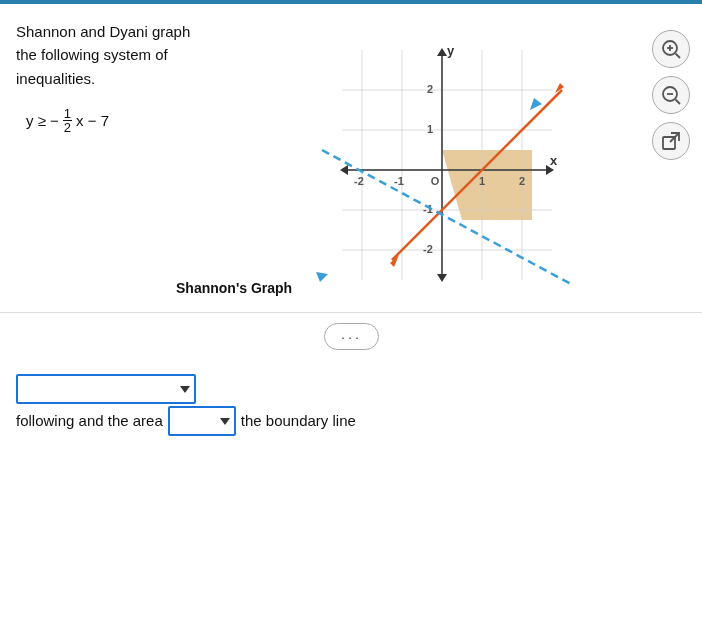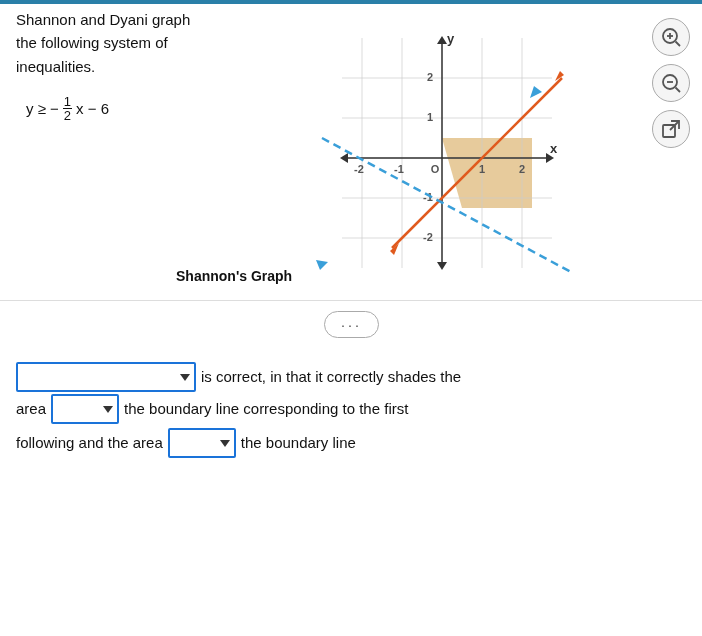--- a/index.html
+++ b/index.html
@@ -18,21 +18,21 @@
     }
 
     .main-content {
       display: flex;
       flex-direction: column;
     }
 
     .upper-section {
       display: flex;
       flex-direction: row;
-      padding: 4px 12px 12px 16px;
+      padding: 16px 12px 12px 16px;
       gap: 10px;
     }
 
     .problem-text {
       flex: 0 0 180px;
       font-size: 15px;
       line-height: 1.55;
       color: #111;
     }
 
@@ -194,21 +194,21 @@
     <div class="problem-text">
       <span>Shannon and Dyani graph the following system of inequalities.</span>
 
       <div class="inequalities">
         <div class="inequality-line">
           <span>y ≥ −</span>
           <span class="fraction">
             <span class="num">1</span>
             <span class="den">2</span>
           </span>
-          <span>x − 6</span>
+          <span>x − 7</span>
         </div>
       </div>
     </div>
 
     <div class="graph-container">
       <div class="graph-title">Shannon's Graph</div>
       <div class="graph-area">
         <svg viewBox="0 0 280 280" xmlns="http://www.w3.org/2000/svg">
 
           <polygon points="150,130 240,130 240,200 170,200" fill="#d4a04a" fill-opacity="0.55"></polygon>
@@ -302,31 +302,22 @@
     <button class="dots-btn">···</button>
   </div>
 
   <div class="answer-section">
 
     <div class="answer-row first-row">
       <div class="dropdown wide">
         <span style="flex:1; min-width:120px;"></span>
         <span class="dropdown-arrow"></span>
       </div>
-      <span>is correct, in that it correctly shades the</span>
-    </div>
-
-    <div class="answer-row">
-      <span>area</span>
-      <div class="dropdown narrow">
-        <span style="flex:1; min-width:40px;"></span>
-        <span class="dropdown-arrow"></span>
-      </div>
-      <span>the boundary line corresponding to the first</span>
-    </div>
+    </div>
+
 
     <div class="answer-row">
       <span>following and the area</span>
       <div class="dropdown narrow">
         <span style="flex:1; min-width:40px;"></span>
         <span class="dropdown-arrow"></span>
       </div>
       <span>the boundary line</span>
     </div>
 

